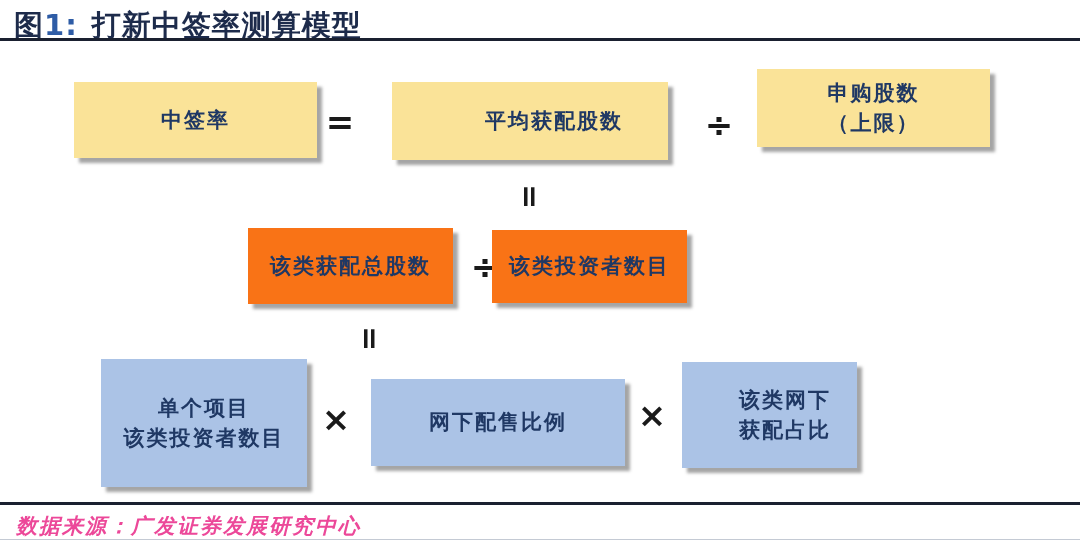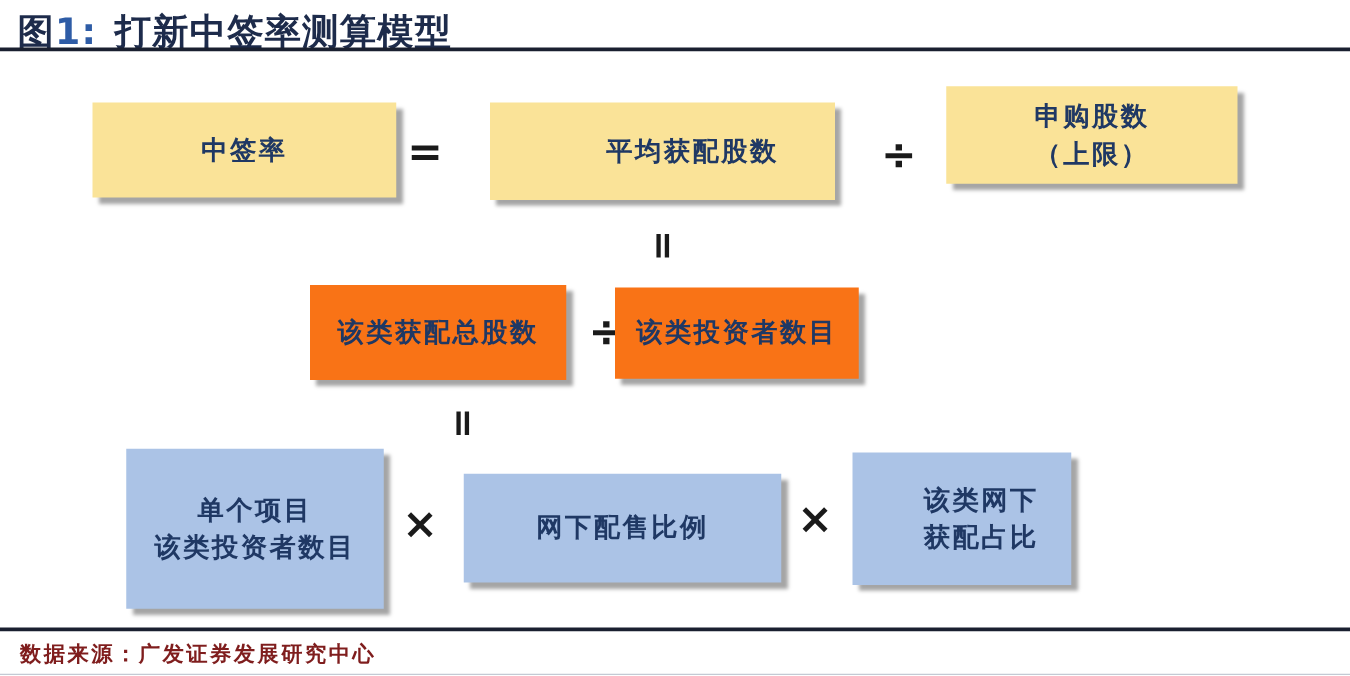--- a/index.html
+++ b/index.html
@@ -77,25 +77,26 @@
     font-weight: 900;
     color: #1a1a1a;
   }
   .vconn .rot { display: inline-block; transform: rotate(90deg); }
 
   
   .source-row {
     position: absolute;
     left: 16px;
     top: 512px;
-    font-size: 17px;
+    font-size: 21px;
     font-weight: bold;
-    color: #7f1d1d;
+    color: #ec4899;
     letter-spacing: 2px;
     white-space: nowrap;
+    font-style: italic;
   }
 </style>
 </head>
 <body>
 
 <div class="page">
 
   <div class="title-row">
     <span>图</span><span class="fig-num">1:</span><span>打新中签率测算模型</span>
   </div>

